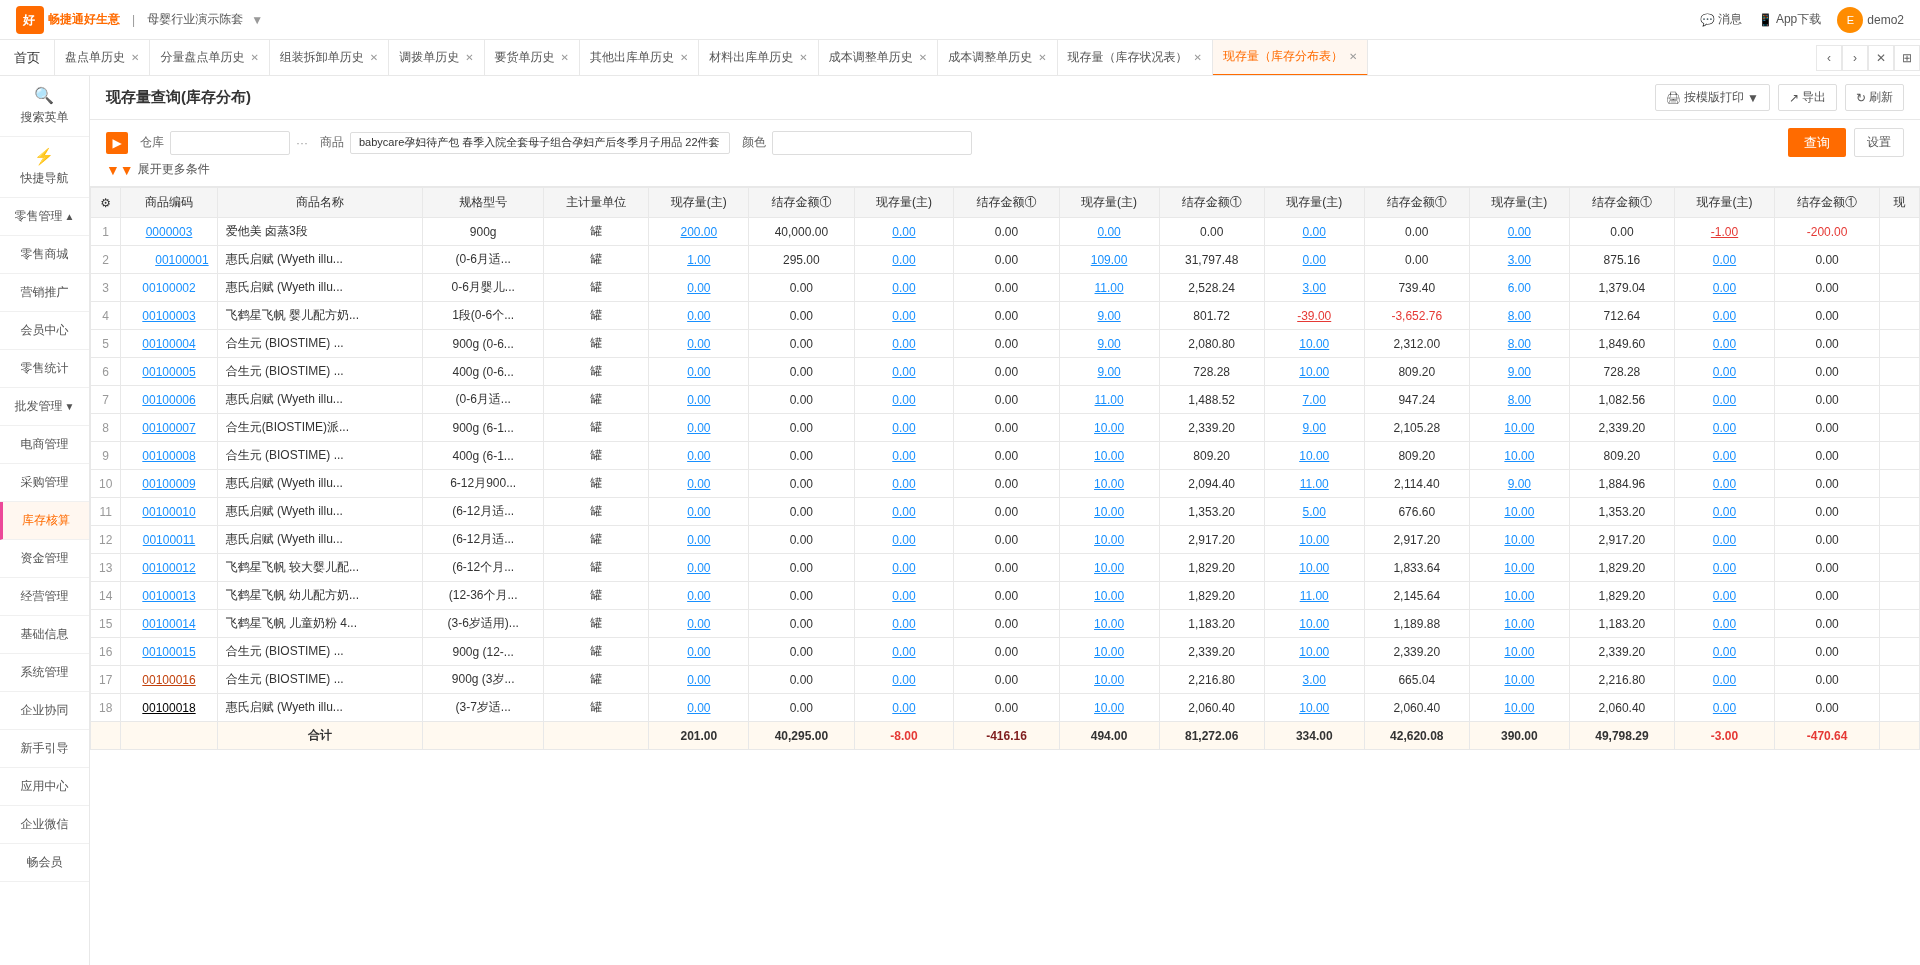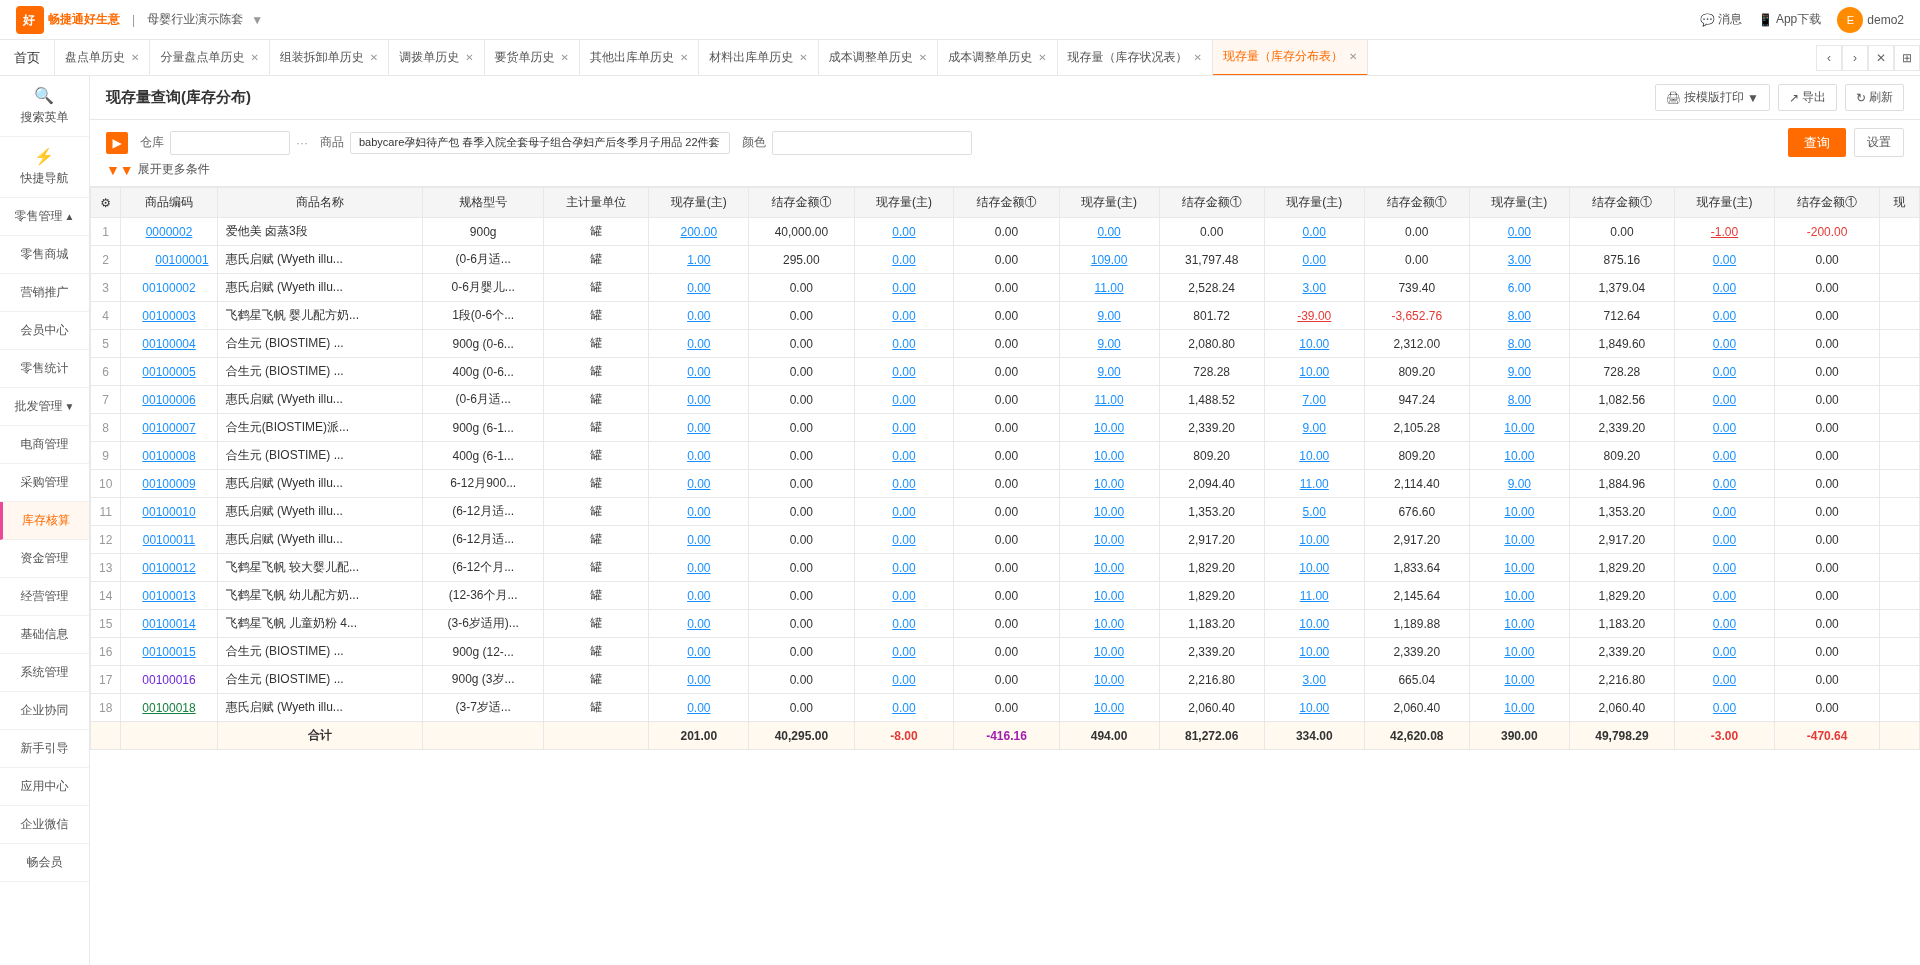--- a/index.html
+++ b/index.html
@@ -303,21 +303,21 @@
             <th>现存量(主)</th>
             <th>结存金额①</th>
             <th>现存量(主)</th>
             <th>结存金额①</th>
             <th>现</th>
           </tr>
         </thead>
         <tbody id="table-body">
         <tr>
     <td class="row-num">1</td>
-    <td style="text-decoration:underline;cursor:pointer;color:#1890ff;">0000002</td>
+    <td style="text-decoration:underline;cursor:pointer;color:#1890ff;">0000003</td>
     <td class="text-left">爱他美 卤蒸3段</td>
     <td>900g</td>
     <td>罐</td>
     <td style="text-decoration:underline;cursor:pointer;color:#1890ff;">200.00</td>
     <td>40,000.00</td>
     <td style="text-decoration:underline;cursor:pointer;color:#1890ff;">0.00</td>
     <td>0.00</td>
     <td style="text-decoration:underline;cursor:pointer;color:#1890ff;">0.00</td>
     <td>0.00</td>
     <td style="text-decoration:underline;cursor:pointer;color:#1890ff;">0.00</td>
@@ -623,41 +623,41 @@
     <td style="text-decoration:underline;cursor:pointer;color:#1890ff;">10.00</td>
     <td style="">2,339.20</td>
     <td style="text-decoration:underline;cursor:pointer;color:#1890ff;">10.00</td>
     <td>2,339.20</td>
     <td style="text-decoration:underline;cursor:pointer;color:#1890ff;">0.00</td>
     <td style="">0.00</td>
     <td></td>
   </tr>
             <tr>
     <td class="row-num">17</td>
-    <td style="cursor:pointer;color:#6d28d9;">00100016</td>
+    <td style="text-decoration:underline;cursor:pointer;color:#c2410c;">00100016</td>
     <td class="text-left">合生元 (BIOSTIME) ...</td>
     <td>900g (3岁...</td>
     <td>罐</td>
     <td style="text-decoration:underline;cursor:pointer;color:#1890ff;">0.00</td>
     <td>0.00</td>
     <td style="text-decoration:underline;cursor:pointer;color:#1890ff;">0.00</td>
     <td>0.00</td>
     <td style="text-decoration:underline;cursor:pointer;color:#1890ff;">10.00</td>
     <td>2,216.80</td>
     <td style="text-decoration:underline;cursor:pointer;color:#1890ff;">3.00</td>
     <td style="">665.04</td>
     <td style="text-decoration:underline;cursor:pointer;color:#1890ff;">10.00</td>
     <td>2,216.80</td>
     <td style="text-decoration:underline;cursor:pointer;color:#1890ff;">0.00</td>
     <td style="">0.00</td>
     <td></td>
   </tr>
             <tr>
     <td class="row-num">18</td>
-    <td style="text-decoration:underline;cursor:pointer;color:#15803d;">00100018</td>
+    <td style="text-decoration:underline;cursor:pointer;color:#000000;">00100018</td>
     <td class="text-left">惠氏启赋 (Wyeth illu...</td>
     <td>(3-7岁适...</td>
     <td>罐</td>
     <td style="text-decoration:underline;cursor:pointer;color:#1890ff;">0.00</td>
     <td>0.00</td>
     <td style="text-decoration:underline;cursor:pointer;color:#1890ff;">0.00</td>
     <td>0.00</td>
     <td style="text-decoration:underline;cursor:pointer;color:#1890ff;">10.00</td>
     <td>2,060.40</td>
     <td style="text-decoration:underline;cursor:pointer;color:#1890ff;">10.00</td>
@@ -670,21 +670,21 @@
   </tr>
             <tr style="background: rgb(255, 249, 240); font-weight: bold;">
   <td></td>
   <td></td>
   <td>合计</td>
   <td></td>
   <td></td>
   <td>201.00</td>
   <td>40,295.00</td>
   <td style="color:#e53935;">-8.00</td>
-  <td style="color:#a21caf;">-416.16</td>
+  <td style="color:#7f1d1d;">-416.16</td>
   <td>494.00</td>
   <td>81,272.06</td>
   <td>334.00</td>
   <td>42,620.08</td>
   <td>390.00</td>
   <td>49,798.29</td>
   <td style="color:#e53935;">-3.00</td>
   <td style="color:#e53935;">-470.64</td>
   <td></td>
 </tr>

